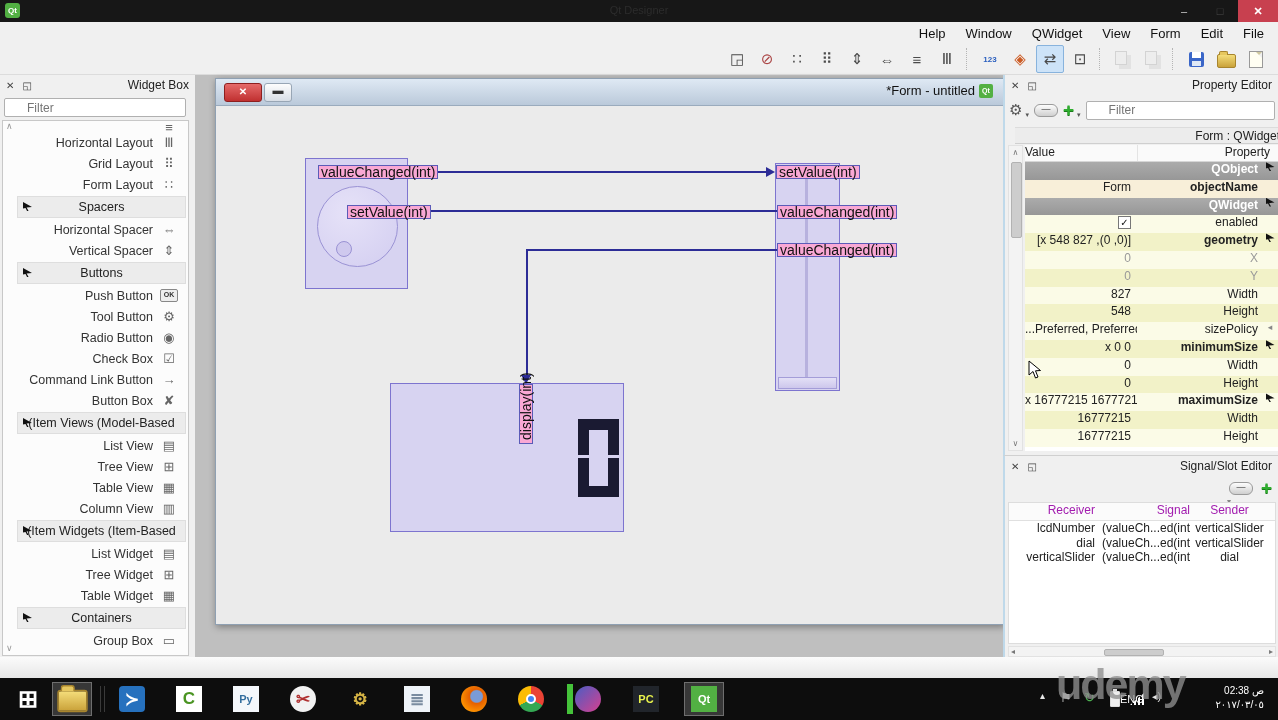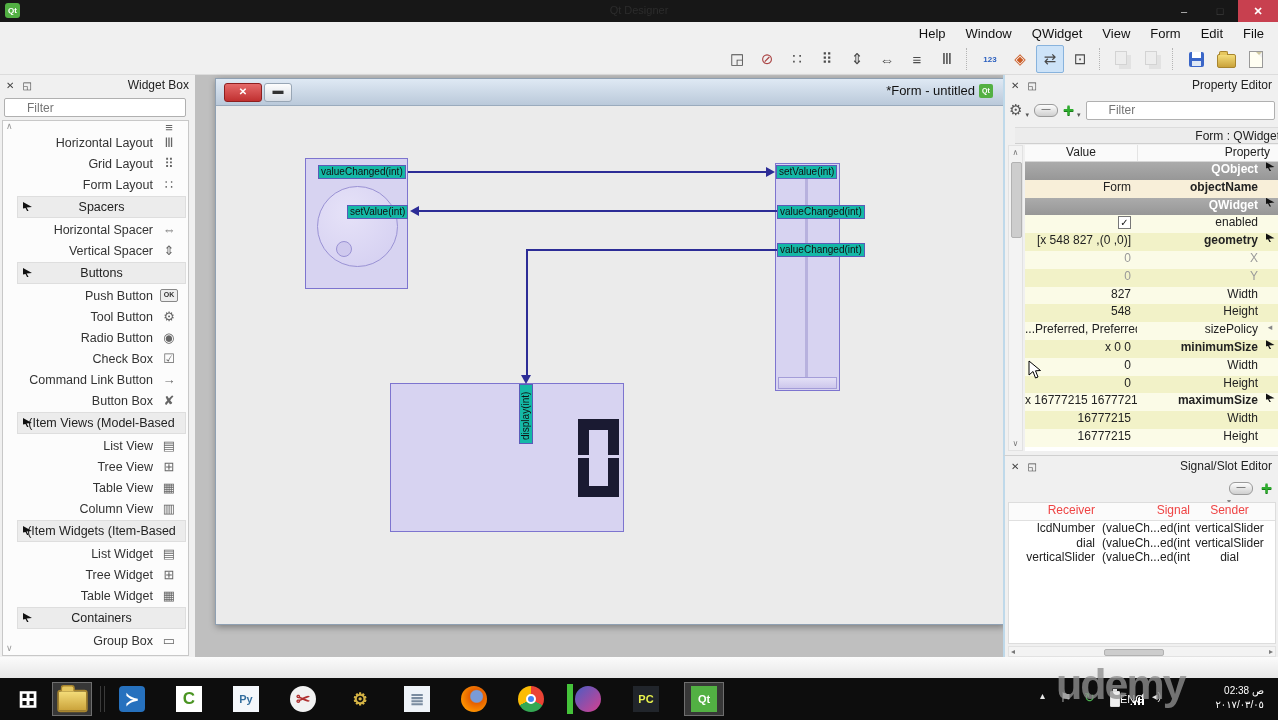--- a/index.html
+++ b/index.html
@@ -78,36 +78,36 @@
   #slider-groove{position:absolute;left:805px;top:168px;width:3px;height:210px;background:#b7b1de}
   #slider-handle{position:absolute;left:778px;top:377px;width:59px;height:12px;background:linear-gradient(#e3e0f6,#cdc7ec);
                  border:1px solid #a49dd8;box-sizing:border-box}
   .lcd-zero{position:absolute;left:578px;top:419px;width:41px;height:78px;box-sizing:border-box;border:11px solid #1a1a32}
   .lcd-notch{position:absolute;background:#d7d3f1;width:12px;height:3px}
   .conn{position:absolute;background:#2c2c96;z-index:2}
   .tri{position:absolute;width:0;height:0;z-index:2}
   .tri-r{border-left:9px solid #2c2c96;border-top:5px solid transparent;border-bottom:5px solid transparent}
   .tri-l{border-right:9px solid #2c2c96;border-top:5px solid transparent;border-bottom:5px solid transparent}
   .tri-d{border-top:9px solid #2c2c96;border-left:5px solid transparent;border-right:5px solid transparent}
-  .conn-label{position:absolute;background:#14b8a6;border:1px solid #5b5bb8;font-size:10px;line-height:12px;padding:0 2px;
+  .conn-label{position:absolute;background:#f9a8d4;border:1px solid #5b5bb8;font-size:14px;line-height:12px;padding:0 2px;
               color:#111;white-space:nowrap;z-index:3}
   .conn-label.vert{writing-mode:vertical-rl;transform:rotate(180deg);line-height:12px;padding:3px 0;height:52px}
   
   .dock-pe{position:absolute;left:1003px;top:75px;width:275px;height:380px;background:#f0f0f0;border-left:2px solid #bfd9ea;box-sizing:border-box}
   .pe-tools{position:absolute;left:4px;top:23px;width:266px;height:24px;display:flex;align-items:center;gap:5px}
   .cfg-glyph{font-size:15px;color:#555}
   .dd-arrow{font-size:7px;color:#555;margin-left:-2px;align-self:flex-end;padding-bottom:3px}
   .pill-minus{width:22px;height:11px;background:linear-gradient(#fdfdfd,#cfcfcf);border:1px solid #9a9a9a;border-radius:6px;
               font-size:9px;line-height:9px;text-align:center;color:#444}
   .plus-btn{color:#2fae2f;font-size:19px;font-weight:bold;line-height:18px;text-shadow:0 1px 0 #1a7a1a}
   .pe-objinfo{position:absolute;left:10px;top:52px;width:271px;height:17px;background:#ececec;border-top:1px solid #dcdcdc;
               border-bottom:1px solid #cfcfcf;font-size:12px;text-align:right;padding-right:6px;line-height:17px;box-sizing:border-box}
   .pe-colhead{position:absolute;left:20px;top:70px;width:253px;height:17px;background:#fafafa;border-bottom:1px solid #d6d6d6;
               display:flex;font-size:12px;color:#222;box-sizing:border-box}
-  .pe-colhead .ch-val{width:112px;text-align:center;border-right:1px solid #e4e4e4}
+  .pe-colhead .ch-val{width:112px;text-align:left;border-right:1px solid #e4e4e4}
   .pe-colhead .ch-prop{flex:1;text-align:right;padding-right:8px}
   .pe-scroll{position:absolute;left:3px;top:70px;width:15px;height:306px;background:#f3f3f3;border:1px solid #e2e2e2;box-sizing:border-box}
   .pe-scroll .arr{position:absolute;left:0;width:13px;text-align:center;font-size:8px;color:#777}
   .pe-thumb{position:absolute;left:2px;top:16px;width:9px;height:74px;background:#cdcdcd;border:1px solid #b2b2b2;border-radius:2px}
   .pe-rows{position:absolute;left:20px;top:87px;width:253px;height:289px;overflow:hidden;background:#fff}
   .pe-row{height:17.8px;display:flex;align-items:flex-start;font-size:12px;box-sizing:border-box}
   .pe-row.pale{background:#fbfbe7}.pe-row.yellow{background:#f2f2c8}.pe-row.beige{background:#f8efd9}
   .pe-group{background:linear-gradient(#ababab,#979797);color:#fff;font-weight:bold}
   .pe-gname{flex:1;text-align:right;padding-right:4px}
   .pe-val{width:112px;text-align:right;padding-right:6px;box-sizing:border-box;color:#222;white-space:nowrap;overflow:hidden}
@@ -118,21 +118,21 @@
   .pe-marker{width:16px;display:flex;justify-content:center;align-items:center}
   .marker-cursor{width:9px;height:9px;background:#111;clip-path:polygon(0 0,100% 55%,40% 62%,62% 100%,45% 100%,28% 66%,0 72%)}
   .marker-chevron{color:#888;font-size:9px}
   .pe-check{display:inline-block;width:11px;height:11px;border:1px solid #777;background:#fff;font-size:10px;line-height:11px;
             text-align:center;color:#111}
   
   .dock-ss{position:absolute;left:1003px;top:455px;width:275px;height:202px;background:#f0f0f0;border-left:2px solid #bfd9ea;
            border-top:1px solid #d0d0d0;box-sizing:border-box}
   .ss-tools{position:absolute;right:6px;top:23px;display:flex;align-items:center;gap:8px}
   .ss-table{position:absolute;left:3px;top:46px;width:268px;height:142px;background:#fff;border:1px solid #ddd;box-sizing:border-box}
-  .ss-head{height:17px;display:flex;border-bottom:1px solid #e0e0e0;background:#fbfbfb;font-size:12px;color:#ef4444}
+  .ss-head{height:17px;display:flex;border-bottom:1px solid #e0e0e0;background:#fbfbfb;font-size:12px;color:#a21caf}
   .ss-row{height:14.5px;display:flex;font-size:12px;color:#222;align-items:center}
   .ss-c1{width:86px;text-align:right;white-space:nowrap;overflow:hidden}
   .ss-c2{width:95px;text-align:right;white-space:nowrap;overflow:hidden}
   .ss-c3{flex:1;text-align:center;padding-right:6px;white-space:nowrap;overflow:hidden}
   .ss-sort{position:absolute;left:222px;top:41px;font-size:8px;color:#888}
   .ss-hscroll{position:absolute;left:3px;top:190px;width:268px;height:11px;background:#f3f3f3;border:1px solid #e2e2e2;box-sizing:border-box}
   .ss-hscroll .arr{position:absolute;top:0;font-size:8px;color:#777;line-height:9px}
   .ss-hthumb{position:absolute;left:95px;top:2px;width:58px;height:5px;background:#cdcdcd;border:1px solid #b2b2b2;border-radius:2px}
   
   .bottom-strip{position:absolute;left:0;top:657px;width:1278px;height:21px;background:linear-gradient(#fbfbfb,#e7e7e7)}

